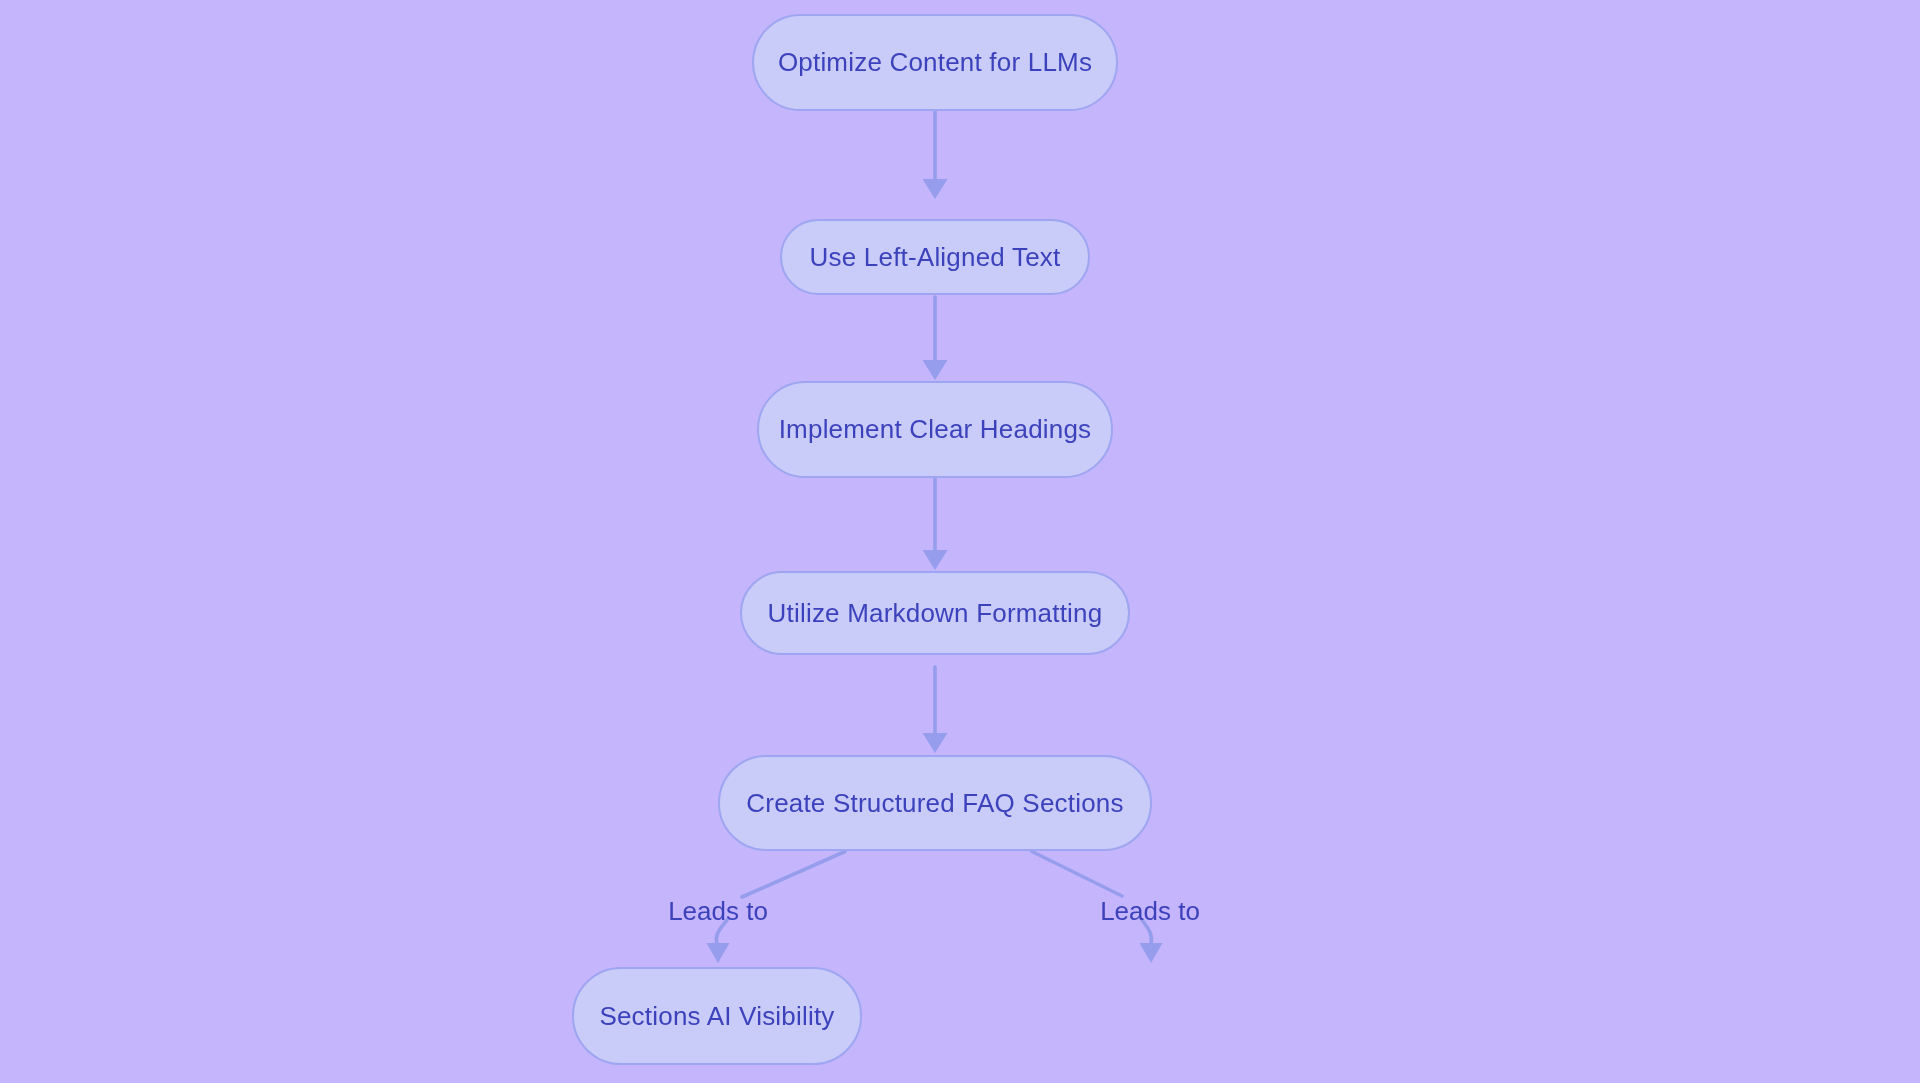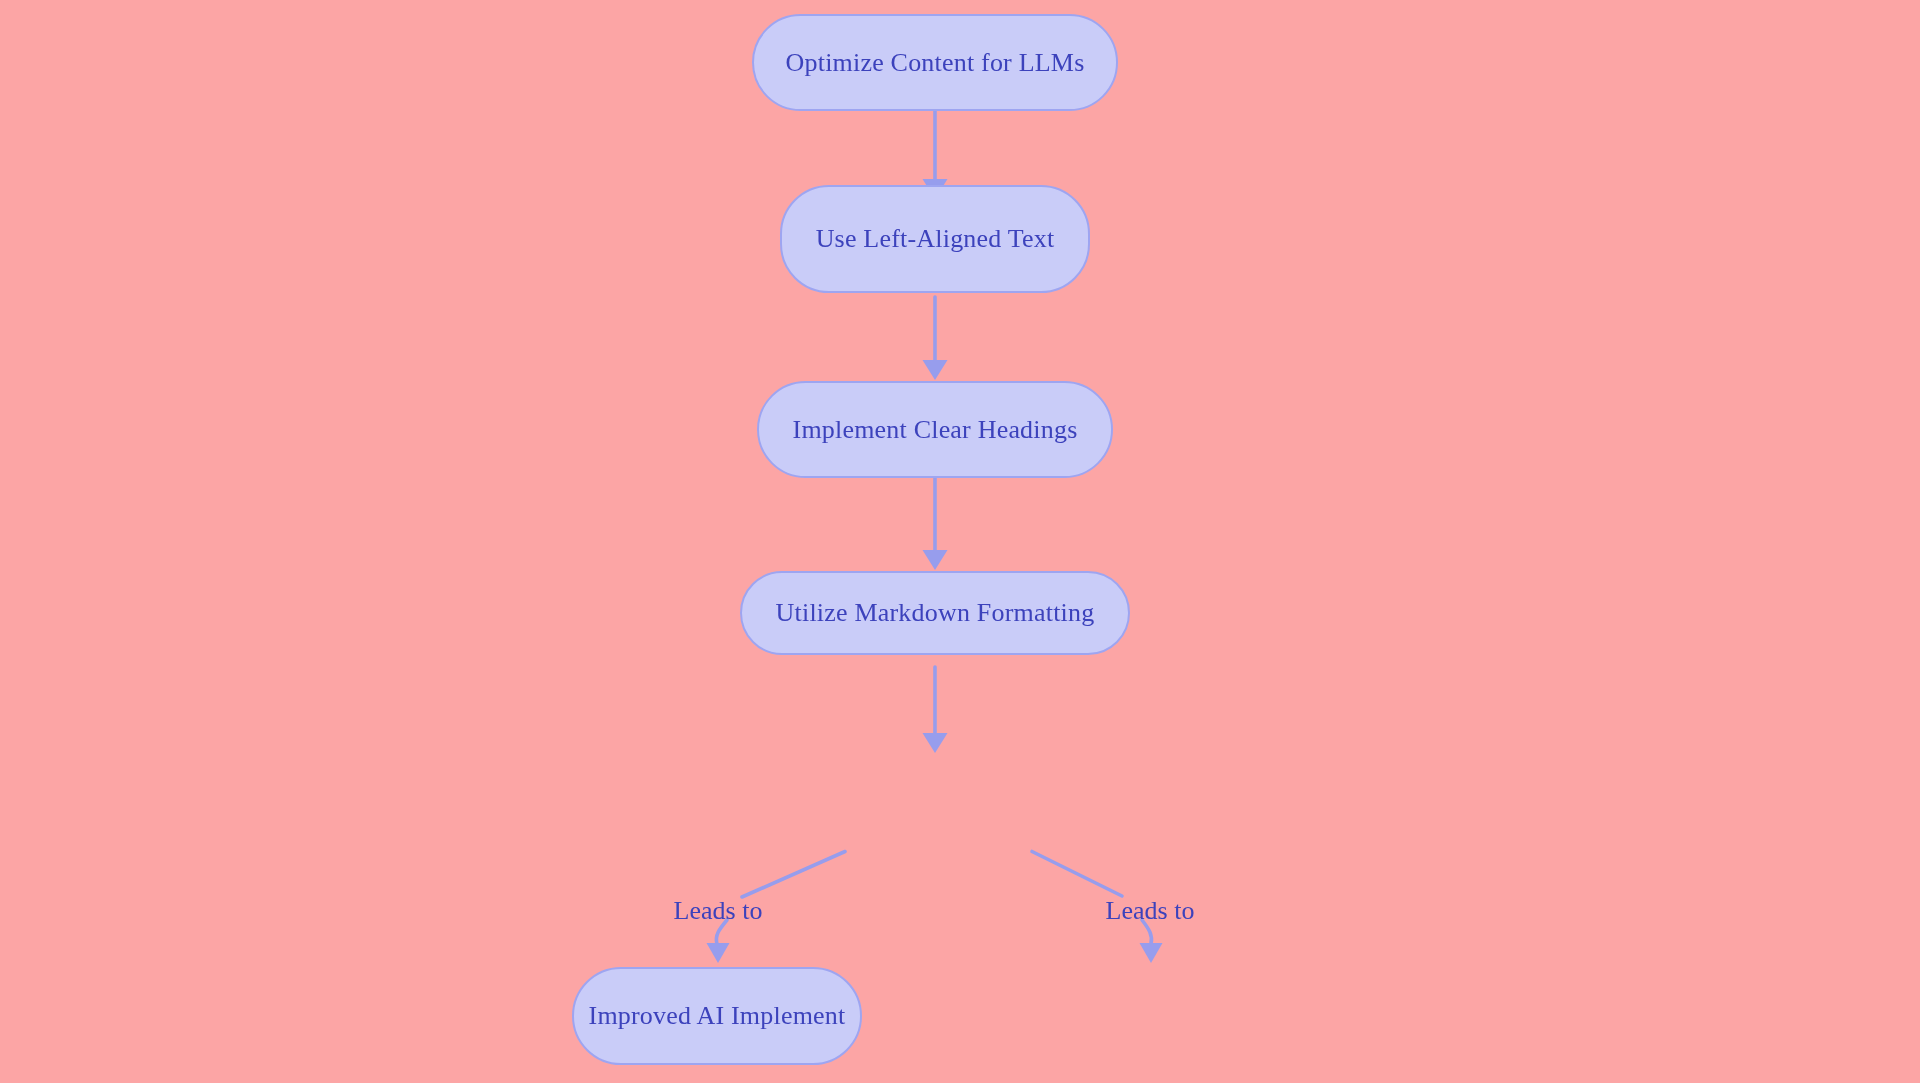--- a/index.html
+++ b/index.html
@@ -4,22 +4,22 @@
 <style>
   html, body {
     margin: 0;
     padding: 0;
     background: #ffffff;
   }
   .canvas {
     position: relative;
     width: 1920px;
     height: 1083px;
-    background: #fca5a5;
-    font-family: Liberation Serif, serif;
+    background: #c4b5fd;
+    font-family: Liberation Sans, sans-serif;
     overflow: hidden;
   }
   .edges {
     position: absolute;
     left: 0;
     top: 0;
     width: 1920px;
     height: 1083px;
   }
   .node {
@@ -31,21 +31,21 @@
     display: flex;
     align-items: center;
     justify-content: center;
     color: #3c42bc;
     font-size: 26px;
     font-weight: 400;
     letter-spacing: 0.2px;
     white-space: nowrap;
   }
   .n1 { left: 752px; top: 14px;  width: 366px; height: 97px; }
-  .n2 { left: 780px; top: 185px; width: 310px; height: 108px; }
+  .n2 { left: 780px; top: 219px; width: 310px; height: 76px; }
   .n3 { left: 757px; top: 381px; width: 356px; height: 97px; align-items: center; }
   .n4 { left: 740px; top: 571px; width: 390px; height: 84px; }
   .n5 { left: 718px; top: 755px; width: 434px; height: 96px; }
   .n6 { left: 572px; top: 967px; width: 290px; height: 98px; }
   .n7 { left: 950px; top: 967px; width: 398px; height: 98px; }
   .edge-label {
     position: absolute;
     transform: translate(-50%, -50%);
     color: #3c42bc;
     font-size: 26px;
@@ -106,23 +106,26 @@
   </div>
 
   <div class="node n3">
     <span>Implement Clear Headings</span>
   </div>
 
   <div class="node n4">
     <span>Utilize Markdown Formatting</span>
   </div>
 
+  <div class="node n5">
+    <span>Create Structured FAQ Sections</span>
+  </div>
 
   <div class="node n6">
-    <span>Improved AI Implement</span>
+    <span>Sections AI Visibility</span>
   </div>
 
 
   <div class="edge-label el-left">Leads to</div>
 
   <div class="edge-label el-right">Leads to</div>
 
 </div>
 
 </body></html>

